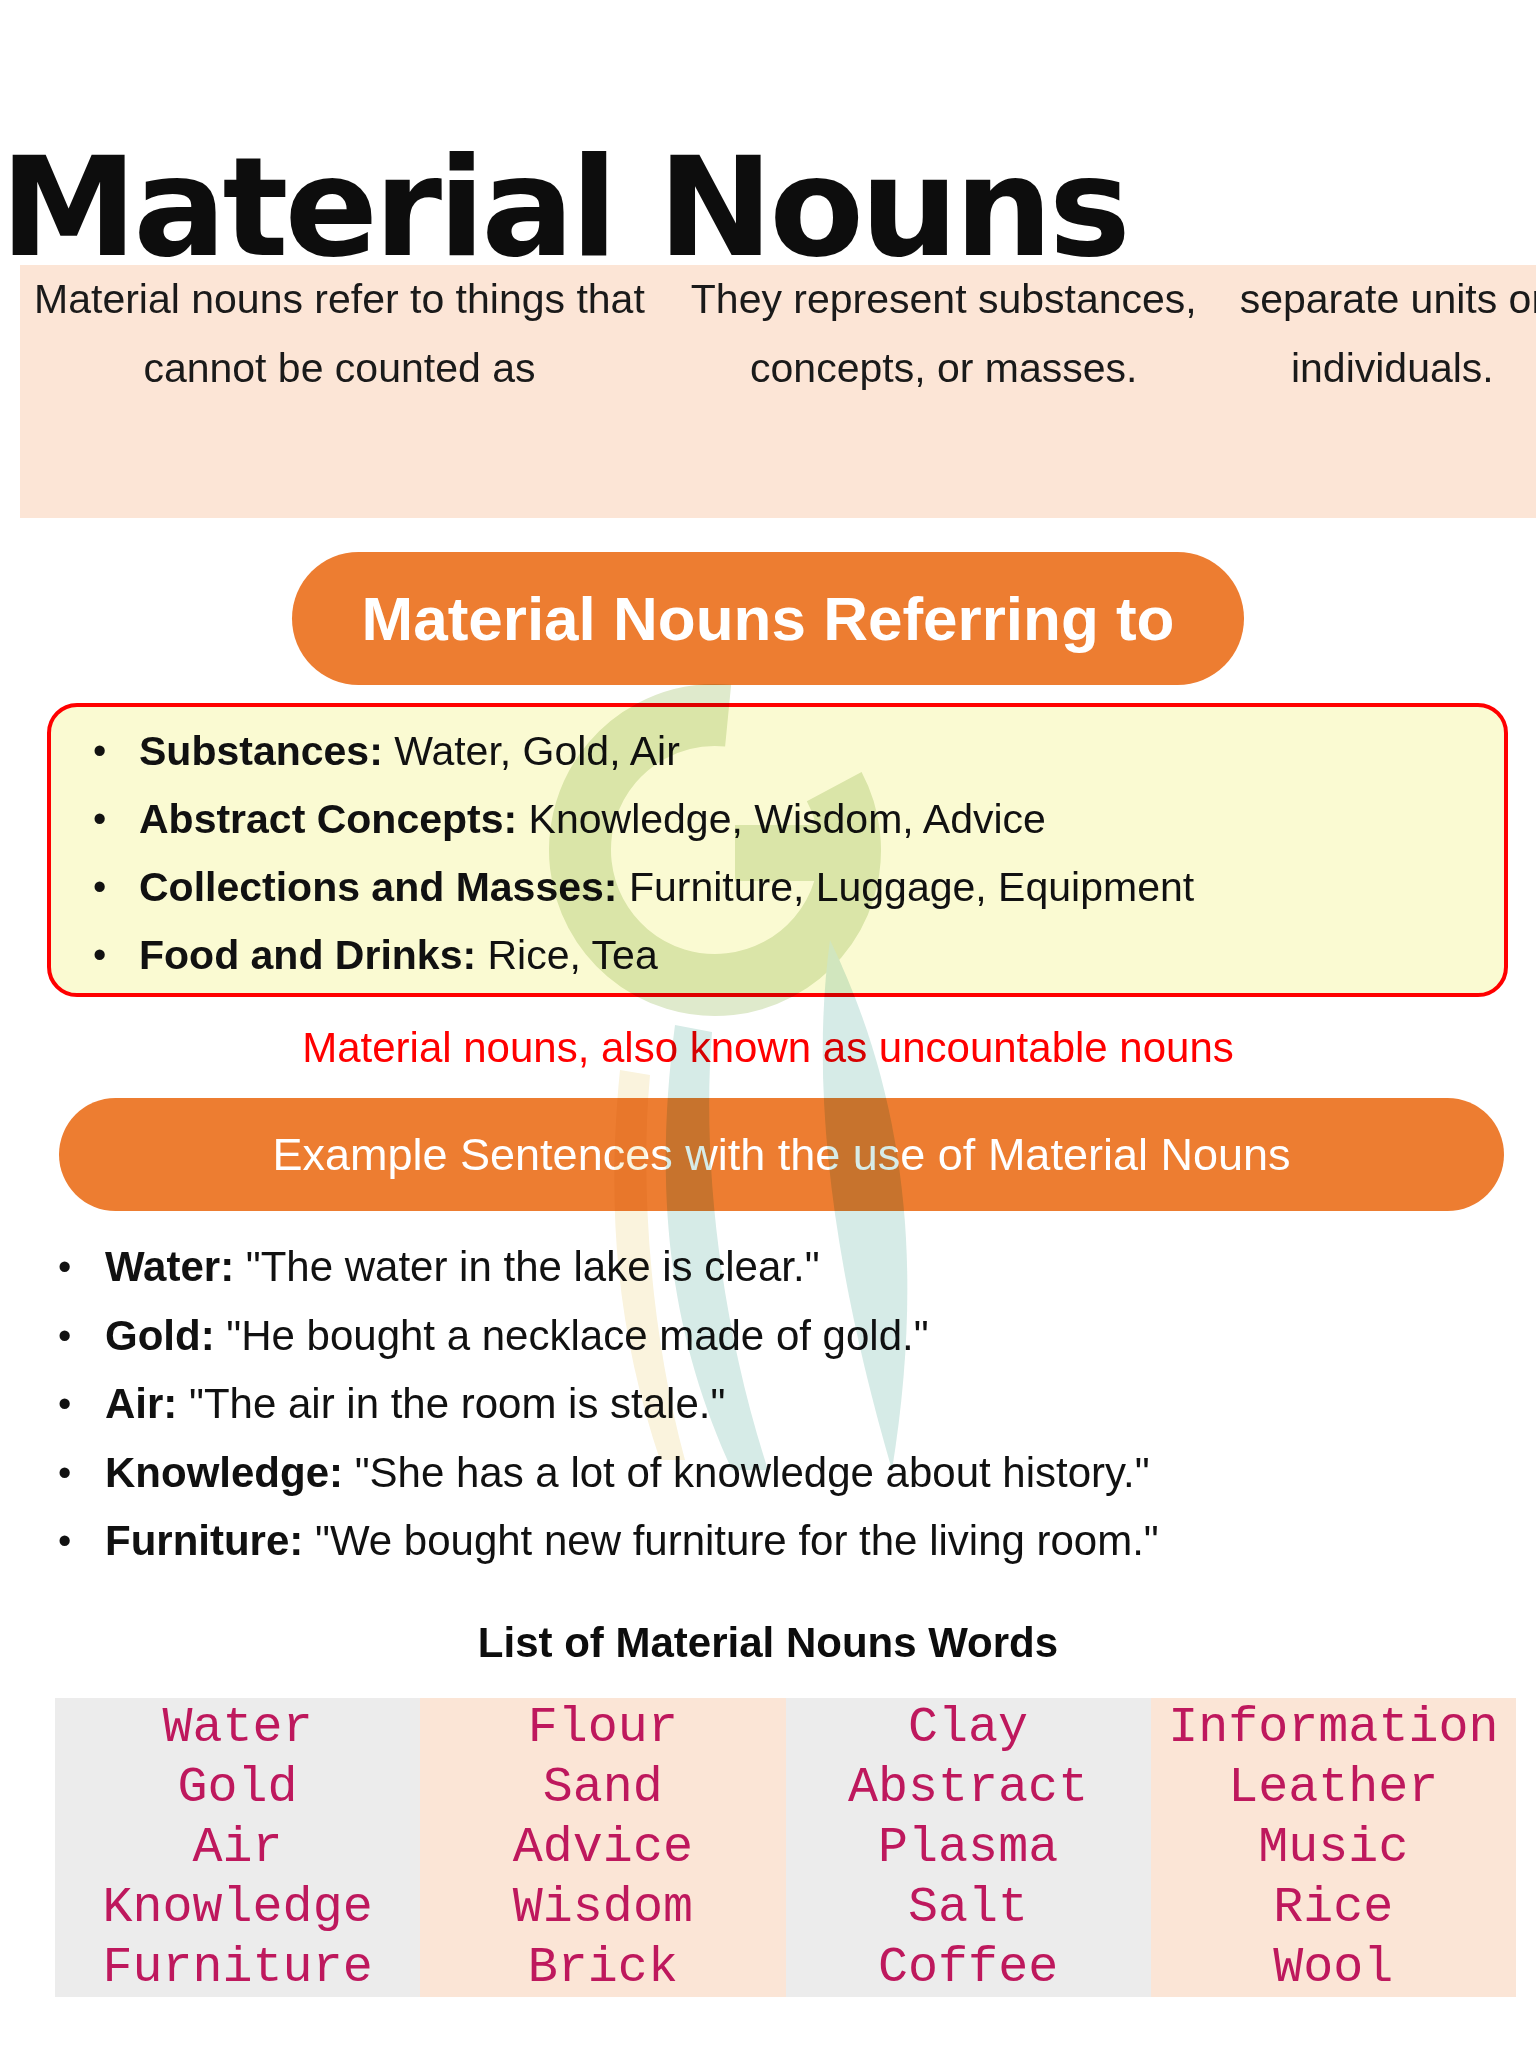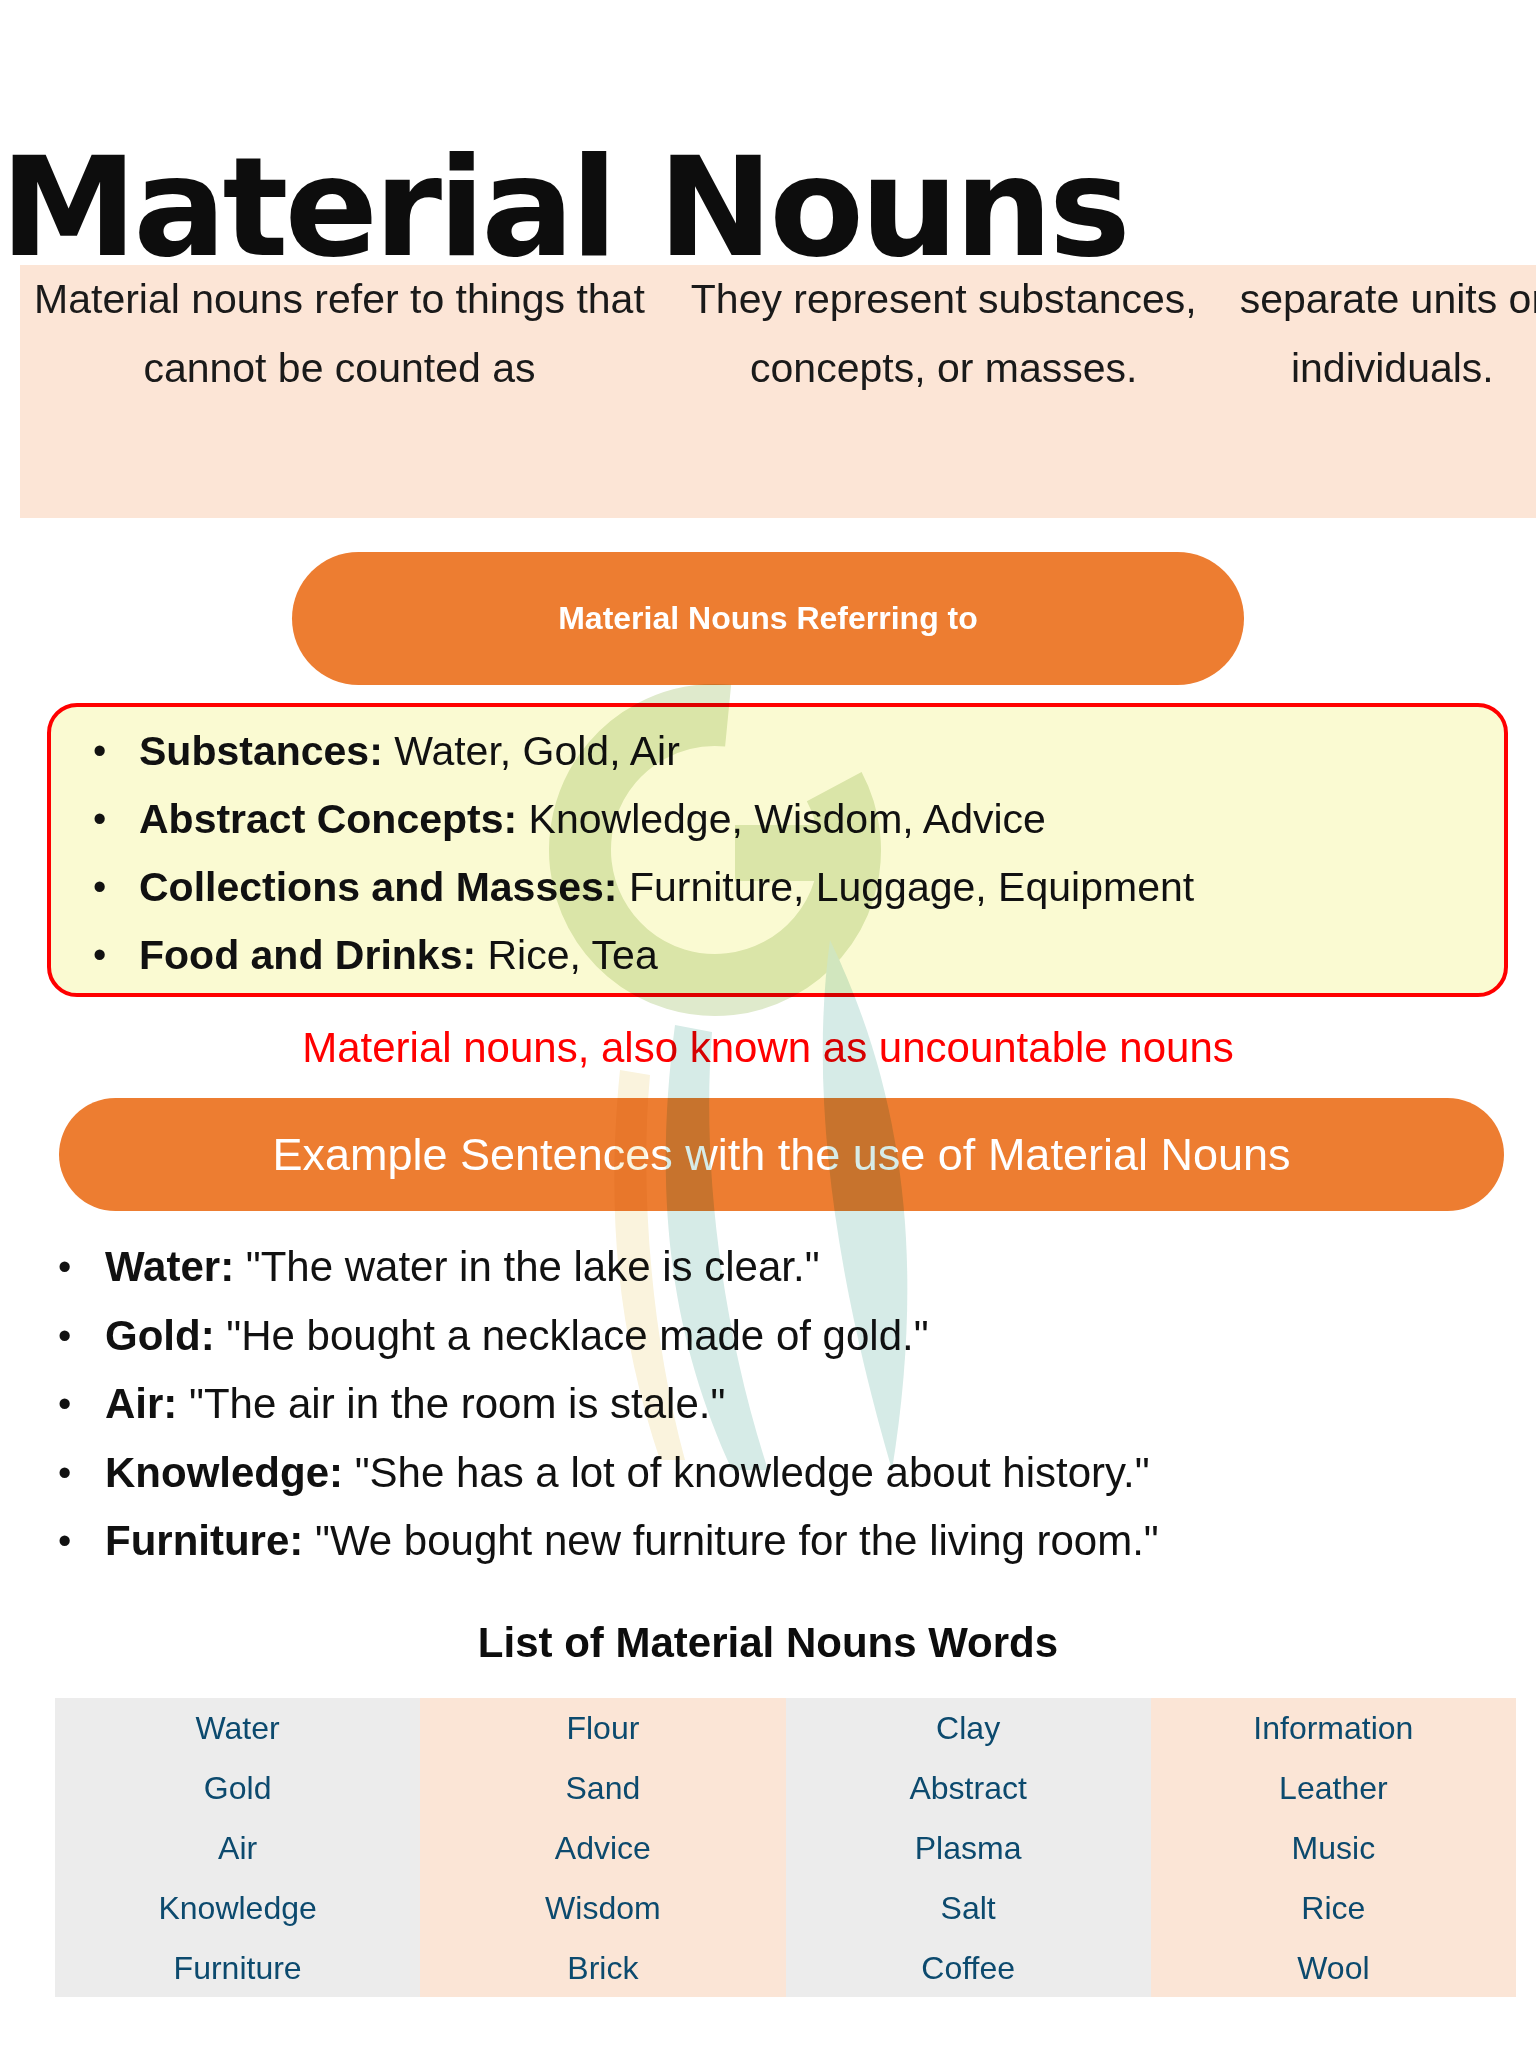--- a/index.html
+++ b/index.html
@@ -31,21 +31,21 @@
   .pill{
     position:absolute;
     background:#ed7d31;
     color:#ffffff;
     display:flex;align-items:center;justify-content:center;
     text-align:center;
   }
   .pill-1{
     top:552px;left:50%;transform:translateX(-50%);
     width:952px;height:133px;border-radius:70px;
-    font-size:32px;font-weight:700;
+    font-size:62px;font-weight:700;
   }
   .pill-2{
     top:1098px;left:59px;
     width:1445px;height:113px;border-radius:60px;
     font-size:45px;font-weight:400;
   }
   
   .rule-box{
     position:absolute;top:703px;left:47px;
     width:1461px;height:294px;
@@ -104,21 +104,21 @@
   }
   .word-col{
     flex:1 1 0;
     display:flex;flex-direction:column;justify-content:center;
   }
   .col-gray{background:#ececec;}
   .col-peach{background:#fbe5d6;}
   .word-cell{
     height:60px;line-height:60px;
     text-align:center;
-    font-size:32px;color:#0c4a6e;
+    font-size:50px;color:#be185d;font-family:Liberation Mono, monospace;
   }
   
   .watermark{
     position:absolute;top:640px;left:500px;
     width:520px;height:830px;
     mix-blend-mode:multiply;
     pointer-events:none;
     z-index:30;
   }
 </style>

